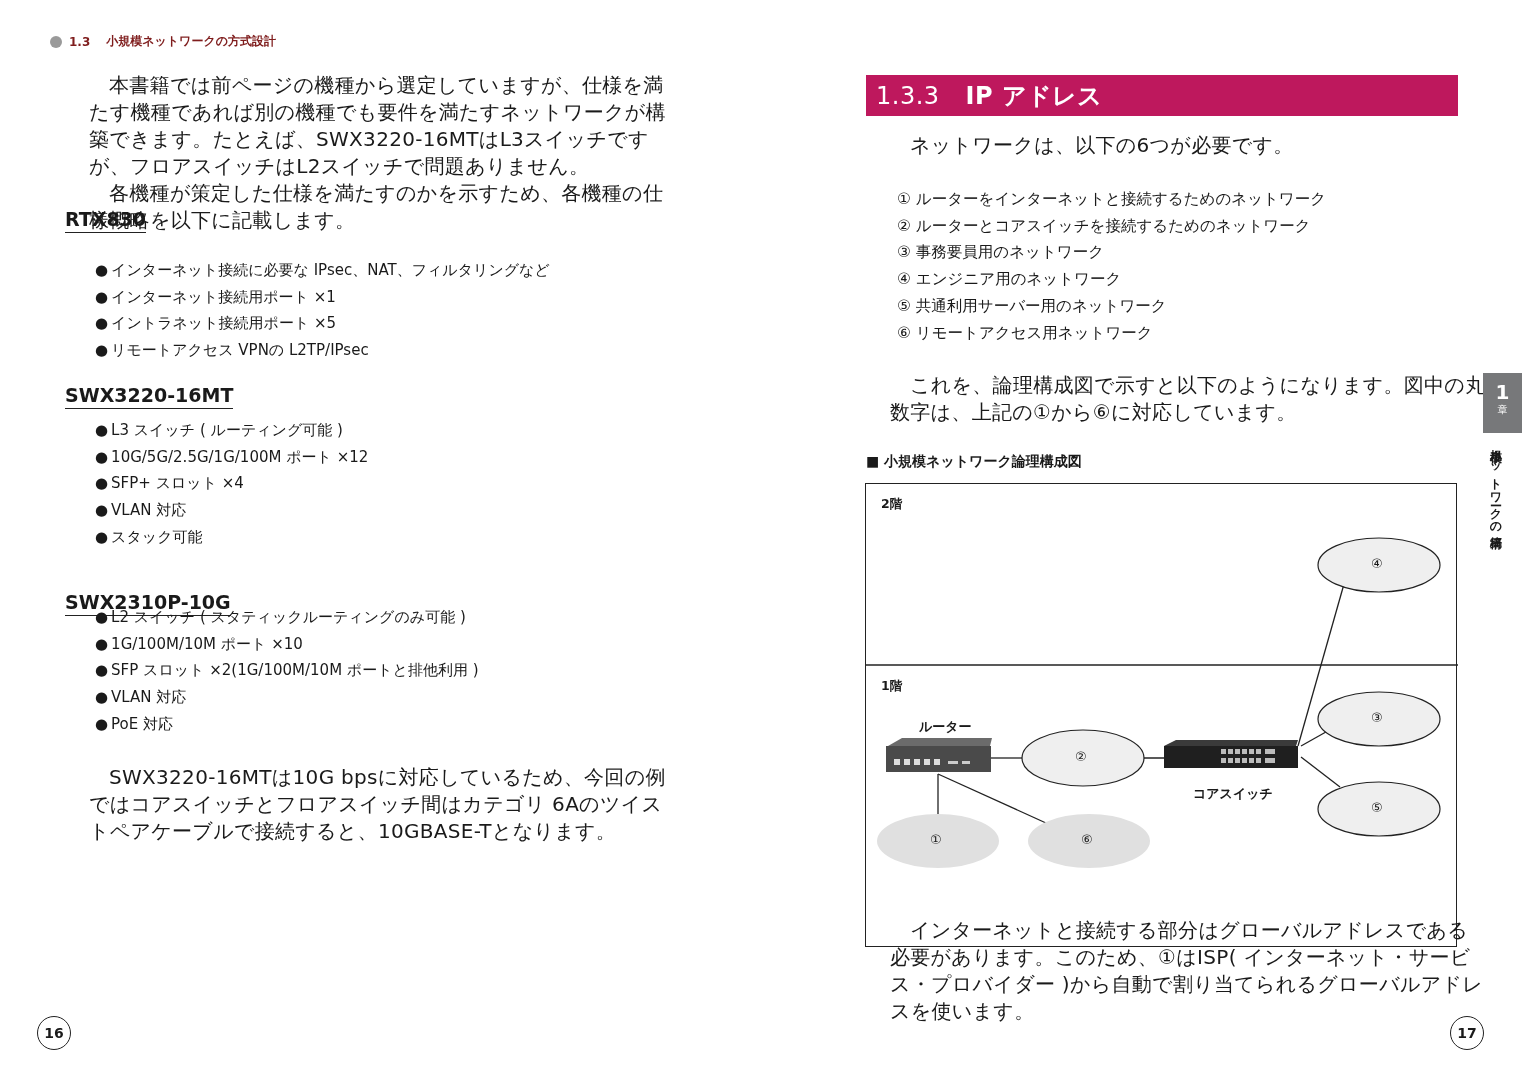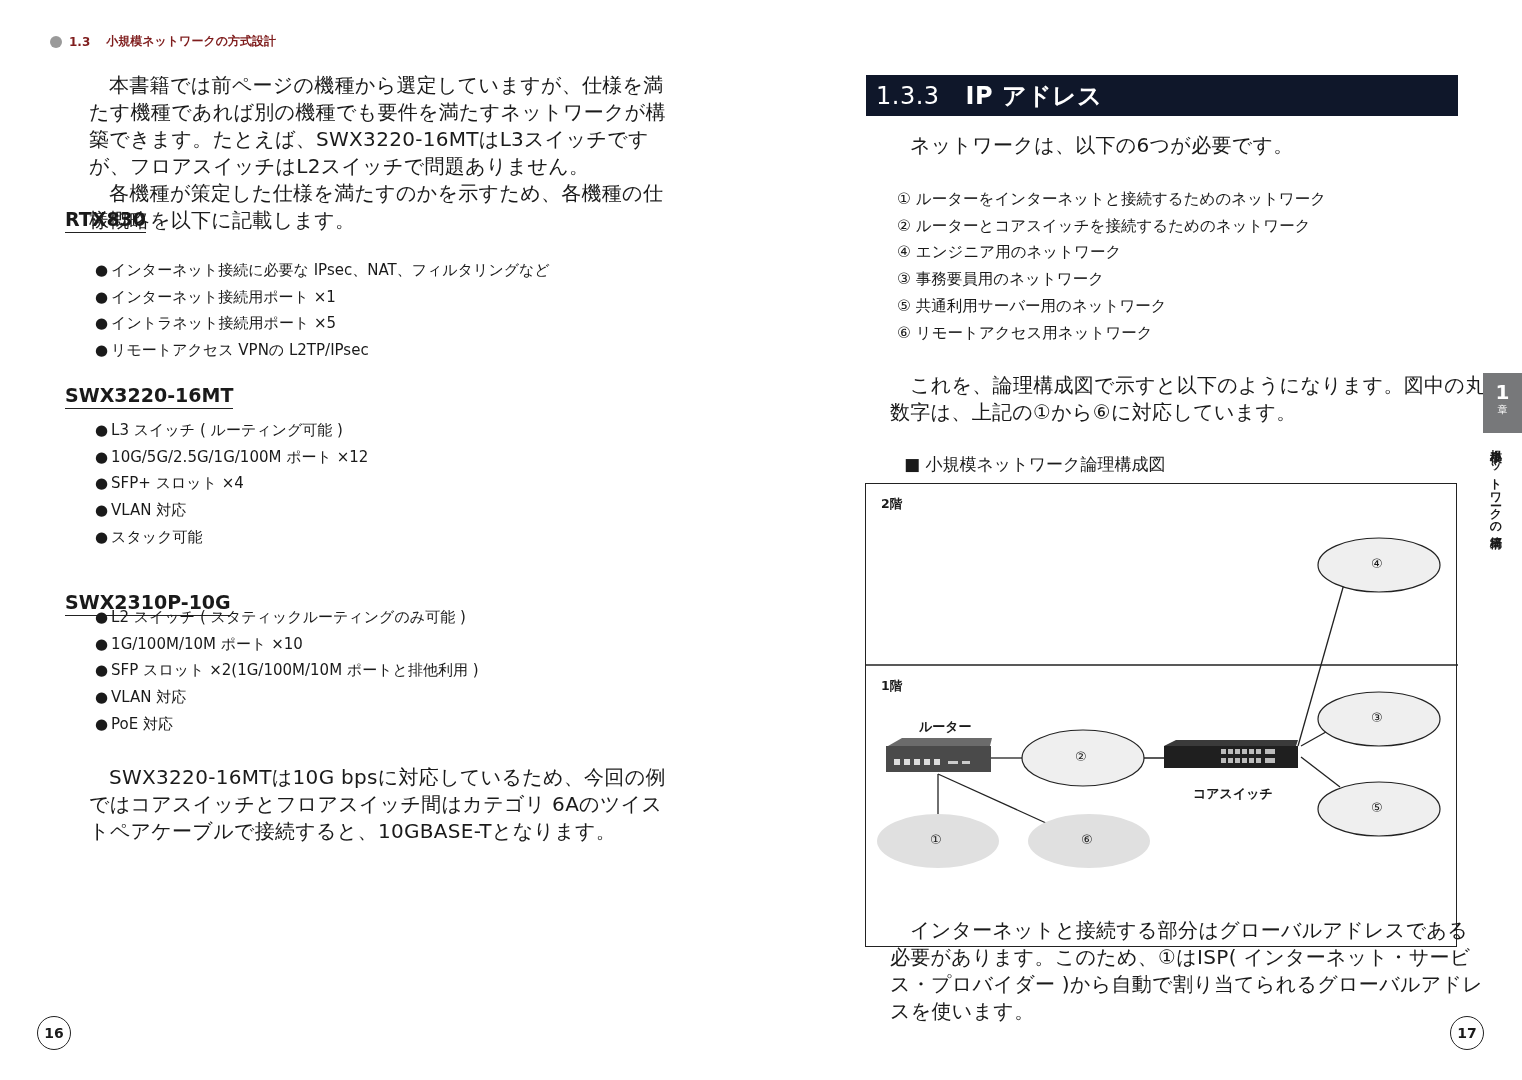--- a/index.html
+++ b/index.html
@@ -11,28 +11,28 @@
   .running-head .num { margin-right: 16px; }
 
   .para { position: absolute; font-size: 20px; line-height: 27px; color: #1a1a1a; letter-spacing: 0.3px; margin-left: 24px; }
   .para p { text-indent: 1em; }
 
   .model-head { position: absolute; left: 65px; font-size: 19px; font-weight: bold; color: #1a1a1a; border-bottom: 1.5px solid #222; padding-bottom: 2px; }
   .bullets { position: absolute; left: 95px; font-size: 15px; line-height: 26.7px; }
   .bullets li { list-style: none; display: flex; }
   .bullets li .b { margin-right: 3px; }
 
-  .section-bar { position: absolute; left: 866px; top: 75px; width: 592px; height: 41px; background: #0f172a; color: #fff; font-size: 24px; display: flex; align-items: center; padding-left: 10px; letter-spacing: 0.5px; }
+  .section-bar { position: absolute; left: 866px; top: 75px; width: 592px; height: 41px; background: #be185d; color: #fff; font-size: 24px; display: flex; align-items: center; padding-left: 10px; letter-spacing: 0.5px; }
   .section-bar .sec-num { margin-right: 26px; font-weight: normal; }
   .section-bar .sec-title { font-weight: bold; }
 
   .net-list { position: absolute; left: 897px; top: 186px; font-size: 15.5px; line-height: 26.7px; }
   .net-list li { list-style: none; }
 
-  .fig-caption { position: absolute; left: 904px; top: 453px; font-size: 17px; font-weight: normal; }
+  .fig-caption { position: absolute; left: 866px; top: 453px; font-size: 14px; font-weight: bold; }
 
   .diagram { position: absolute; left: 865px; top: 483px; width: 592px; height: 464px; border: 1.3px solid #222; }
   .diagram svg { position: absolute; left: 0; top: 0; }
   .floor-label { position: absolute; font-size: 12.5px; font-weight: bold; }
   .dev-label { position: absolute; font-size: 13px; font-weight: bold; }
 
   .chapter-tab { position: absolute; left: 1483px; top: 373px; width: 39px; height: 60px; background: #77787a; color: #fff; text-align: center; }
   .chapter-tab .ch-num { font-size: 20px; font-weight: bold; display: block; margin-top: 8px; line-height: 22px; }
   .chapter-tab .ch-label { font-size: 10px; display: block; }
   .chapter-vertical { position: absolute; left: 1490px; top: 440px; width: 14px; font-size: 12px; font-weight: bold; writing-mode: vertical-rl; letter-spacing: 0.5px; }
@@ -132,22 +132,22 @@
   <span class="sec-title">IP アドレス</span>
 </div>
 
 <div class="para" style="left:866px; top:132px; width:592px;">
   <p>ネットワークは、以下の6つが必要です。</p>
 </div>
 
 <ul class="net-list">
   <li>① ルーターをインターネットと接続するためのネットワーク</li>
   <li>② ルーターとコアスイッチを接続するためのネットワーク</li>
+  <li>③ 事務要員用のネットワーク</li>
   <li>④ エンジニア用のネットワーク</li>
-  <li>③ 事務要員用のネットワーク</li>
   <li>⑤ 共通利用サーバー用のネットワーク</li>
   <li>⑥ リモートアクセス用ネットワーク</li>
 </ul>
 
 <div class="para" style="left:866px; top:372px; width:596px;">
   <p>これを、論理構成図で示すと以下のようになります。図中の丸数字は、上記の①から⑥に対応しています。</p>
 </div>
 
 <div class="fig-caption">■ 小規模ネットワーク論理構成図</div>
 

